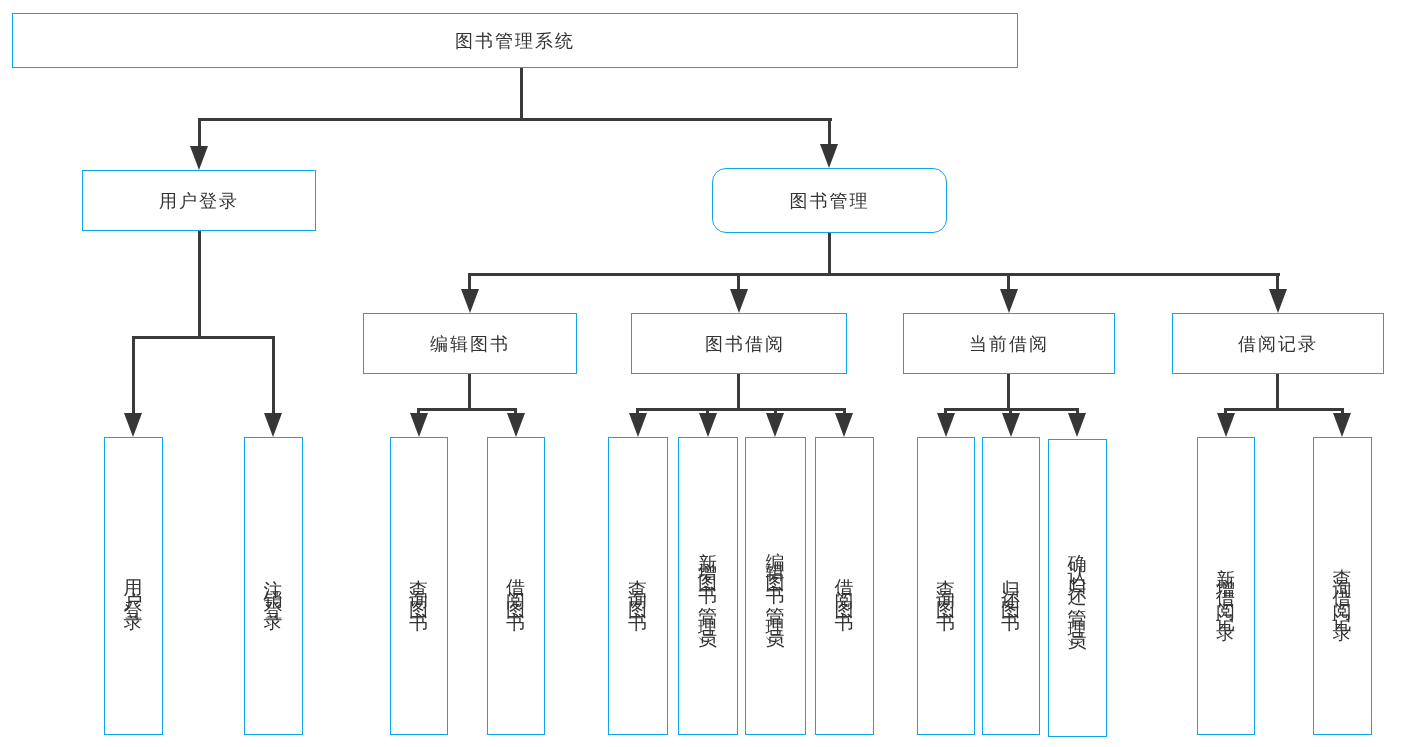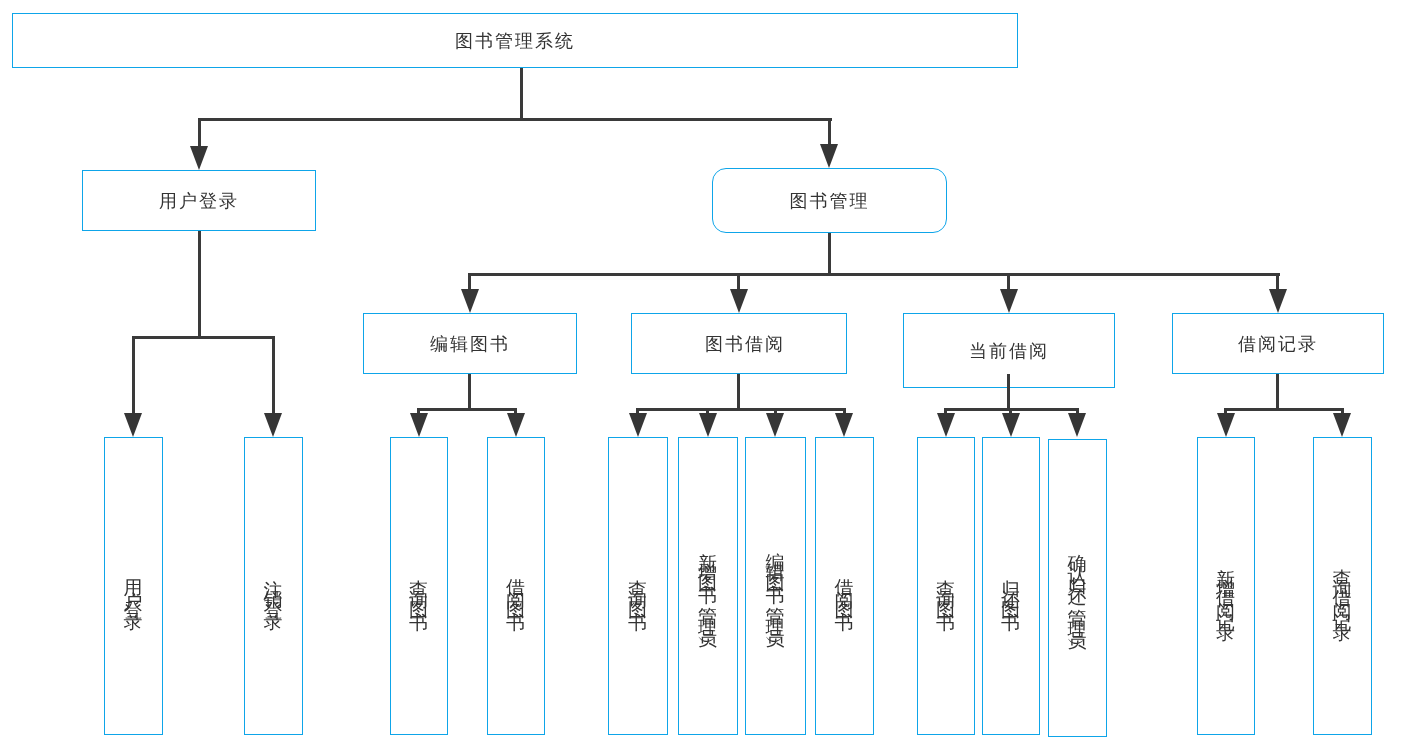--- a/index.html
+++ b/index.html
@@ -96,21 +96,21 @@
   <div class="arrow" style="left:1000px; top:289px;"></div>
   <div class="line" style="left:1276px; top:273px; width:3px; height:18px;"></div>
   <div class="arrow" style="left:1269px; top:289px;"></div>
 
   <div class="box" style="left:363px; top:313px; width:214px; height:61px;">
     <span class="h-label">编辑图书</span>
   </div>
   <div class="box" style="left:631px; top:313px; width:216px; height:61px;padding-left:12px;">
     <span class="h-label">图书借阅</span>
   </div>
-  <div class="box" style="left:903px; top:313px; width:212px; height:75px;">
+  <div class="box" style="left:903px; top:313px; width:212px; height:61px;">
     <span class="h-label">当前借阅</span>
   </div>
   <div class="box" style="left:1172px; top:313px; width:212px; height:61px;">
     <span class="h-label">借阅记录</span>
   </div>
 
   <div class="line" style="left:468px; top:374px; width:3px; height:37px;"></div>
   <div class="line" style="left:737px; top:374px; width:3px; height:37px;"></div>
   <div class="line" style="left:1007px; top:374px; width:3px; height:37px;"></div>
   <div class="line" style="left:1276px; top:374px; width:3px; height:37px;"></div>

